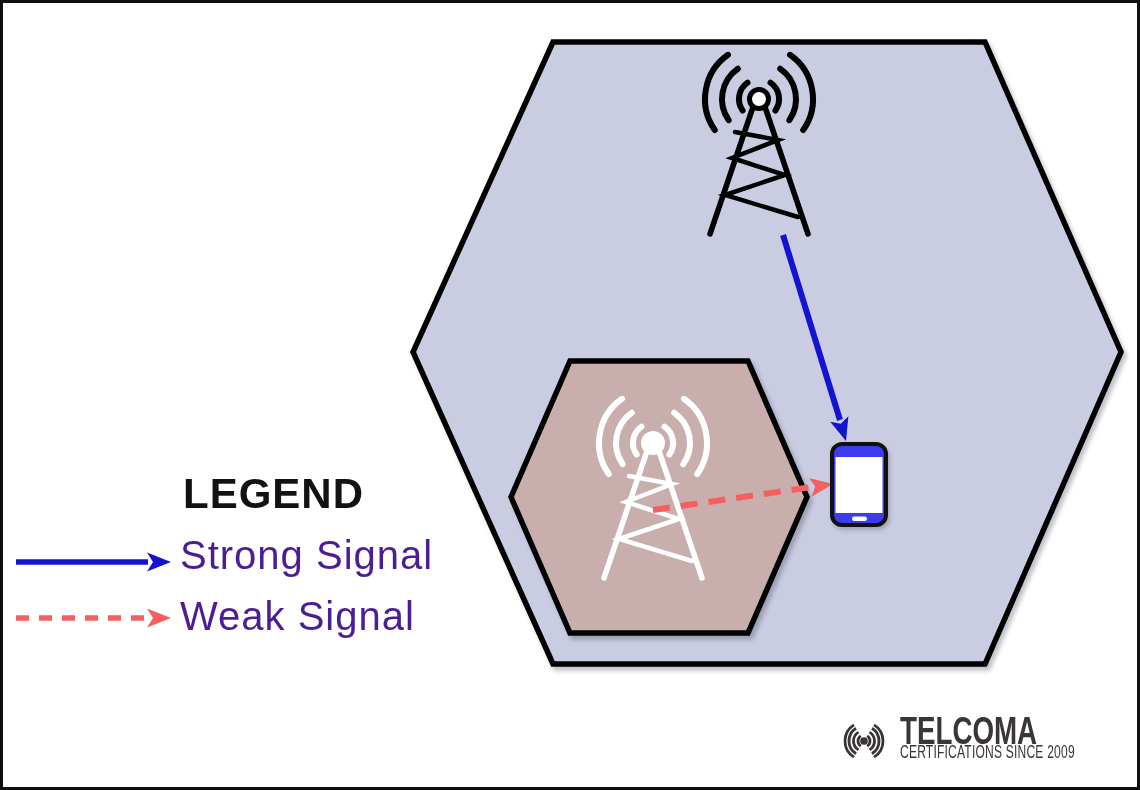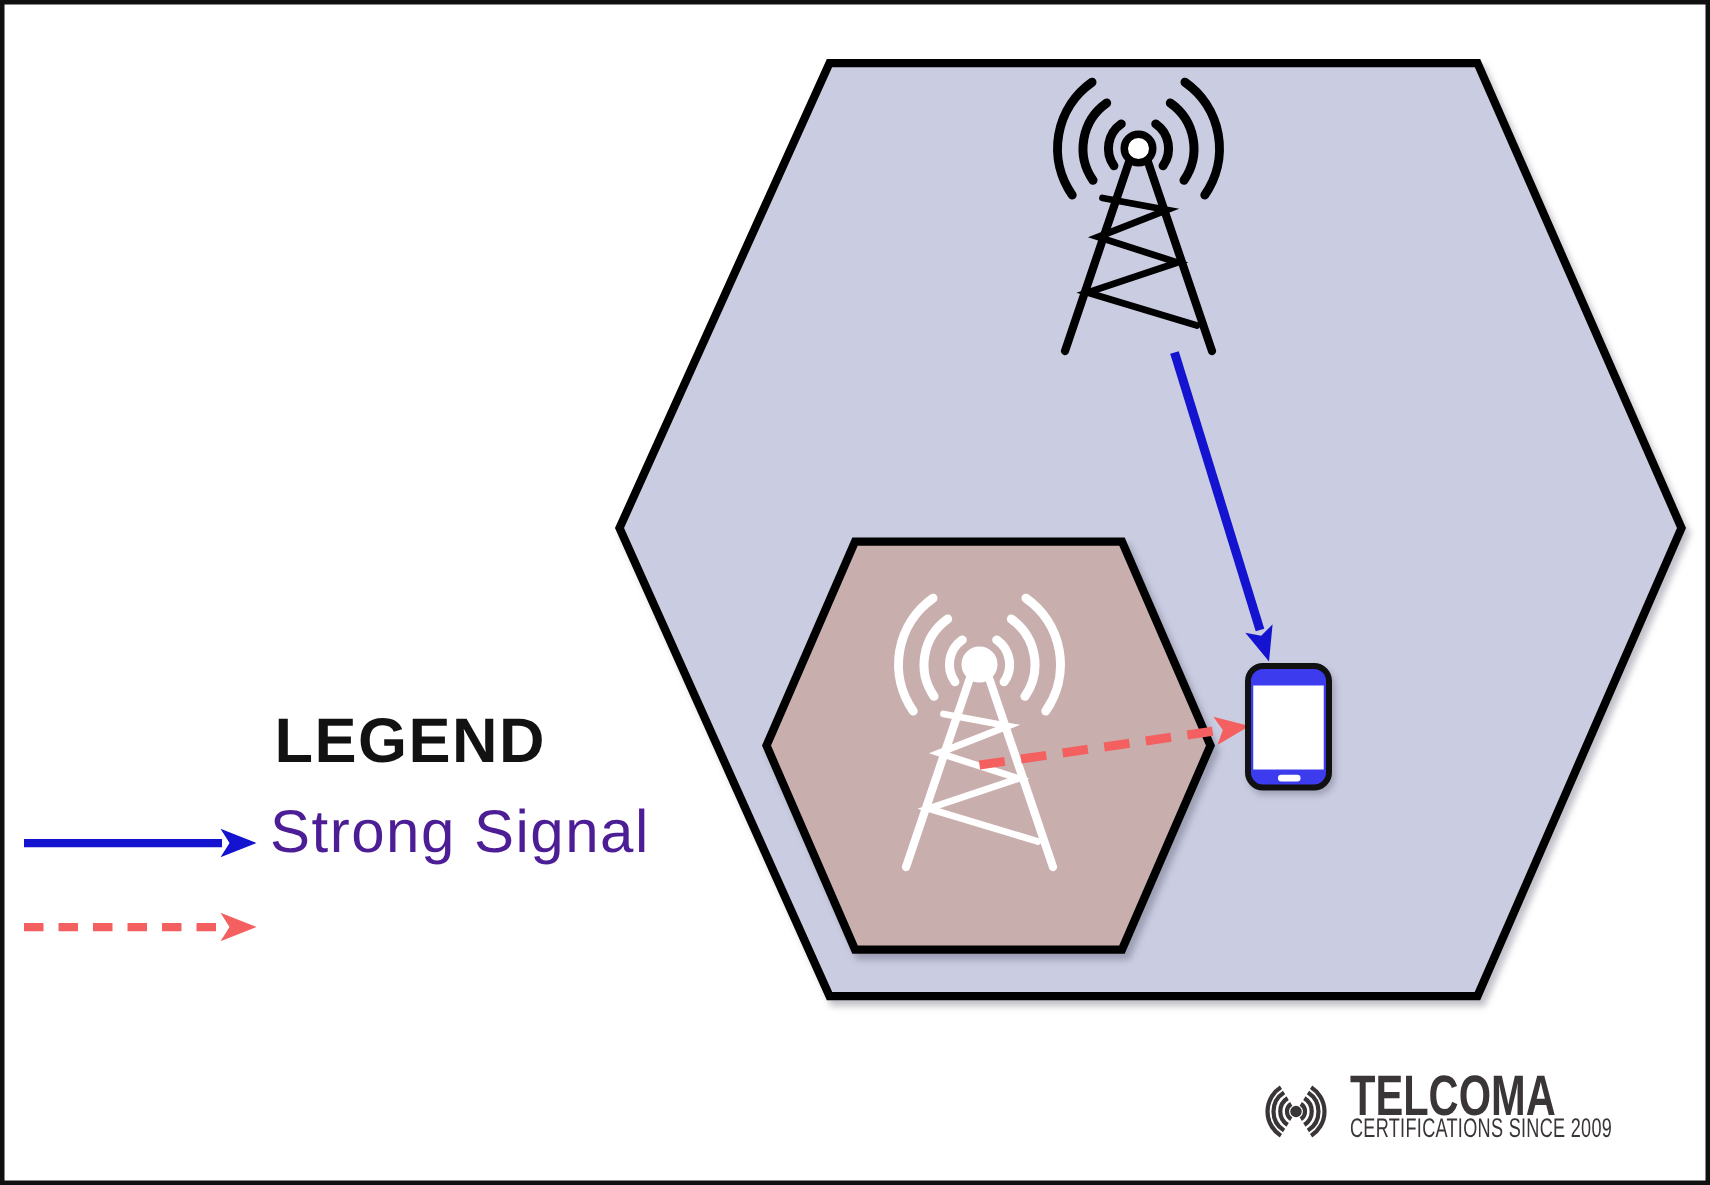--- a/index.html
+++ b/index.html
@@ -85,20 +85,21 @@
     <svg class="legend-arrow strong" width="160" height="26" viewBox="0 0 160 26">
       <line x1="2" y1="13" x2="134" y2="13" stroke-width="5.5" stroke="#1414d0"></line>
       <polygon points="157,13 133,3.5 139,13 133,22.5" fill="#1414d0"></polygon>
     </svg>
     <div class="legend-label strong">Strong Signal</div>
 
     <svg class="legend-arrow weak" width="160" height="26" viewBox="0 0 160 26">
       <line x1="2" y1="13" x2="136" y2="13" stroke-width="5.5" stroke-dasharray="13 10" stroke="#f4605f"></line>
       <polygon points="157,13 133,3.5 139,13 133,22.5" fill="#f4605f"></polygon>
     </svg>
+    <div class="legend-label weak">Weak Signal</div>
 
     <div class="brand">
       <svg class="brand-icon" width="70" height="40" viewBox="0 0 70 40" color="#3a3536">
         <g fill="none" stroke="currentColor" stroke-width="2.8">
           <path d="M35.18 14.91A6 6 0 0 1 35.18 25.09M37.56 11.10A10.5 10.5 0 0 1 37.56 28.90M39.95 7.28A15 15 0 0 1 39.95 32.72M42.07 3.89A19 19 0 0 1 42.07 36.11"></path>
           <path d="M28.82 14.91A6 6 0 0 0 28.82 25.09M26.44 11.10A10.5 10.5 0 0 0 26.44 28.90M24.05 7.28A15 15 0 0 0 24.05 32.72M21.93 3.89A19 19 0 0 0 21.93 36.11"></path>
         </g>
         <circle cx="32" cy="20" r="3.8" fill="currentColor" stroke="none"></circle>
       </svg>
       <div class="brand-name">TELCOMA</div>

